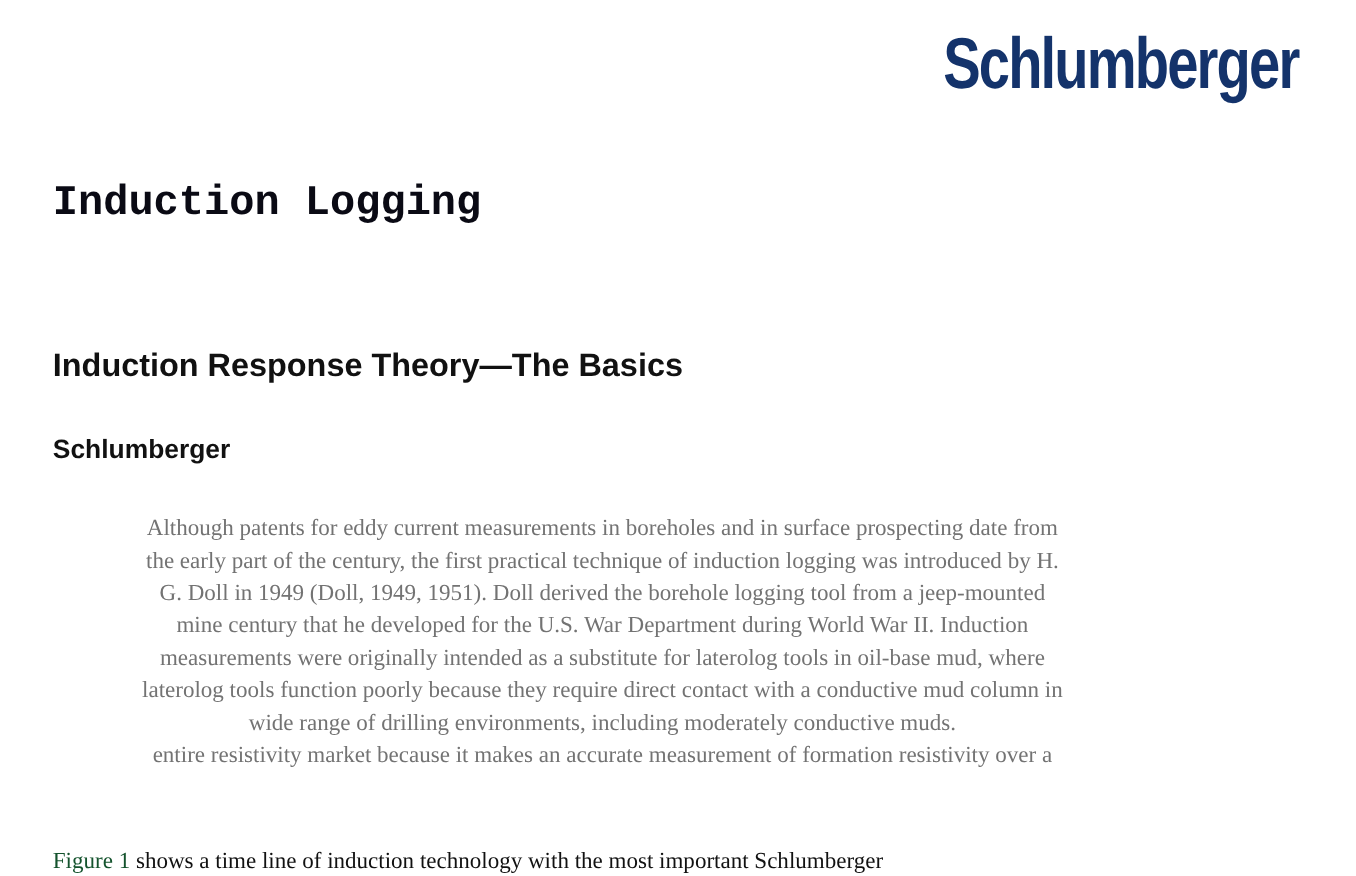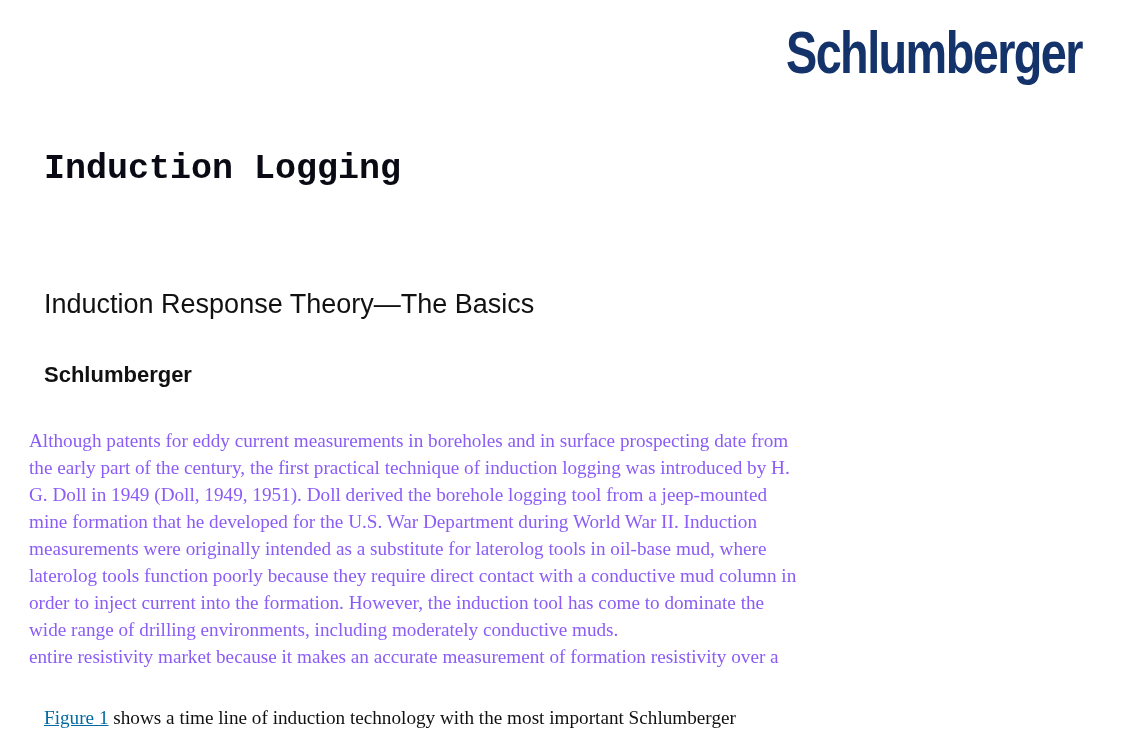--- a/index.html
+++ b/index.html
@@ -16,55 +16,54 @@
       transform: scaleX(0.78); transform-origin: left top;
       white-space: nowrap;
     }
     .h1 {
       position: absolute; left: 44px; top: 148px; margin: 0;
       font-family: Liberation Mono, monospace; font-weight: bold;
       font-size: 35px; line-height: 42px; color: #0a0a14; white-space: nowrap;
     }
     .h2 {
       position: absolute; left: 44px; top: 286px; margin: 0;
-      font-family: "Liberation Sans", sans-serif; font-weight: normal;
+      font-family: "Liberation Sans", sans-serif; font-weight: bold;
       font-size: 27px; line-height: 36px; color: #111; white-space: nowrap;
     }
     .h3 {
       position: absolute; left: 44px; top: 360px; margin: 0;
       font-family: "Liberation Sans", sans-serif; font-weight: bold;
       font-size: 22px; line-height: 30px; color: #111; white-space: nowrap;
     }
     .para {
-      position: absolute; left: 29px; top: 427px; margin: 0; width: 920px;
-      font-size: 19.2px; line-height: 27px; color: #8b5cf6;
+      position: absolute; left: 42px; top: 427px; margin: 0; width: 920px;
+      font-size: 19.2px; line-height: 27px; color: #737373; text-align: center;
     }
     .para .line { display: block; white-space: nowrap; }
     .para2 {
       position: absolute; left: 44px; top: 704px; margin: 0;
       font-size: 19.2px; line-height: 27px; color: #111; white-space: nowrap;
     }
-    .link { color: #0369a1; text-decoration: underline; cursor: pointer; }
+    .link { color: #14532d; cursor: pointer; }
   </style>
 </head>
 <body>
 
 <div class="logo">Schlumberger</div>
 
 <h1 class="h1">Induction Logging</h1>
 
 <h2 class="h2">Induction Response Theory—The Basics</h2>
 
 <h3 class="h3">Schlumberger</h3>
 
 <p class="para">
   <span class="line">Although patents for eddy current measurements in boreholes and in surface prospecting date from</span>
   <span class="line">the early part of the century, the first practical technique of induction logging was introduced by H.</span>
   <span class="line">G. Doll in 1949 (Doll, 1949, 1951). Doll derived the borehole logging tool from a jeep-mounted</span>
-  <span class="line">mine formation that he developed for the U.S. War Department during World War II. Induction</span>
+  <span class="line">mine century that he developed for the U.S. War Department during World War II. Induction</span>
   <span class="line">measurements were originally intended as a substitute for laterolog tools in oil-base mud, where</span>
   <span class="line">laterolog tools function poorly because they require direct contact with a conductive mud column in</span>
-  <span class="line">order to inject current into the formation. However, the induction tool has come to dominate the</span>
   <span class="line">wide range of drilling environments, including moderately conductive muds.</span>
   <span class="line">entire resistivity market because it makes an accurate measurement of formation resistivity over a</span>
 </p>
 
 <p class="para2"><a class="link">Figure 1</a><span> shows a time line of induction technology with the most important Schlumberger</span></p>
 
 </body></html>

